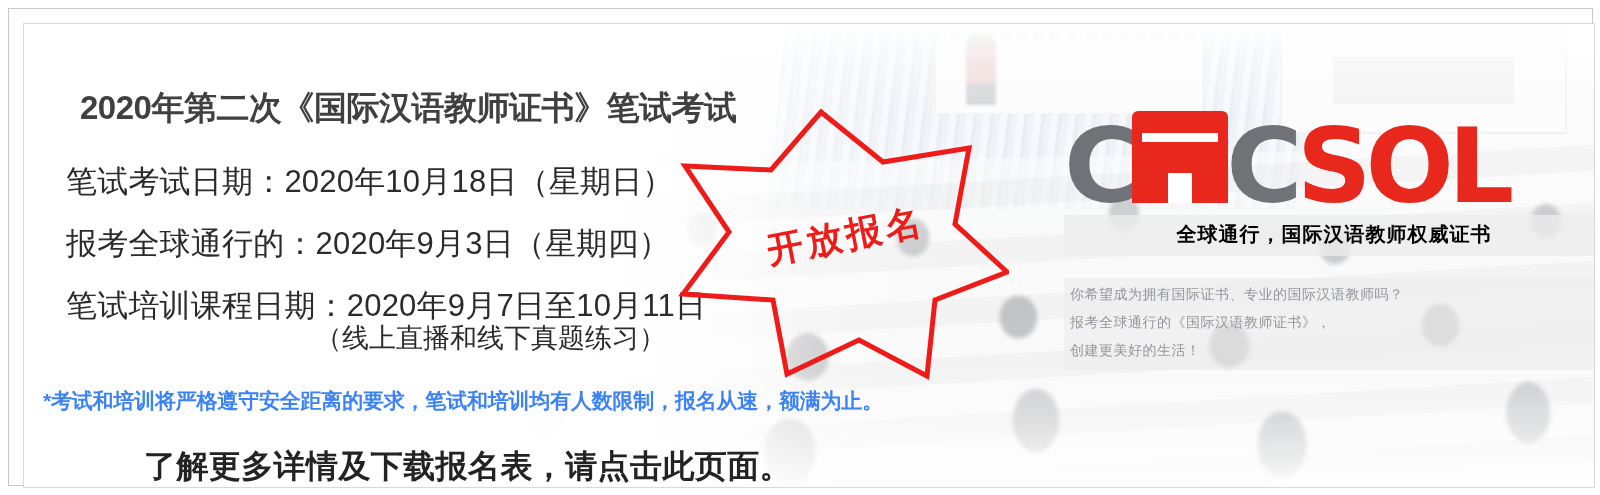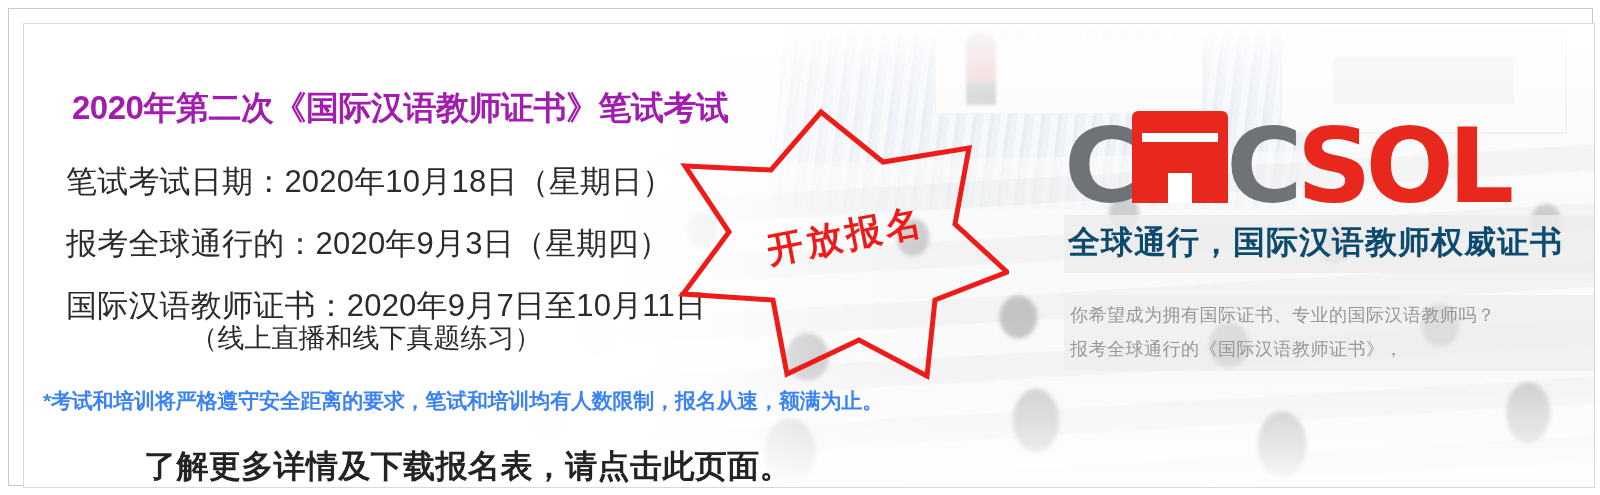--- a/index.html
+++ b/index.html
@@ -170,43 +170,43 @@
       rgba(255,255,255,.96) 0%,
       rgba(255,255,255,.35) 9%,
       rgba(255,255,255,0) 20%);
   }
 
   
   .left-text { position: absolute; left: 0; top: 0; }
 
   .headline {
     position: absolute;
-    left: 48px; top: 62px;
+    left: 56px; top: 62px;
     font-size: 33px;
     font-weight: bold;
-    color: #a21caf;
+    color: #404040;
     letter-spacing: -0.5px;
     white-space: nowrap;
   }
   .info-line {
     position: absolute;
     left: 42px;
     font-size: 31px;
     color: #2b2b2d;
     white-space: nowrap;
     letter-spacing: .2px;
   }
   .line-1 { top: 137px; }
   .line-2 { top: 199px; }
   .line-3 { top: 261px; }
   .line-3b {
     position: absolute;
     left: 42px; top: 296px;
     width: 600px;
-    text-align: center;
+    text-align: right;
     font-size: 27px;
     color: #2b2b2d;
     white-space: nowrap;
   }
   .note-line {
     position: absolute;
     left: 19px; top: 363px;
     font-size: 21px;
     font-weight: bold;
     color: #3b82f6;
@@ -286,34 +286,35 @@
     left: 36px; top: 62px; width: 24px; height: 30px;
     background: #ffffff;
   }
 
   .tagline-band {
     margin-top: 6px;
     background: rgba(236,236,236,.80);
     padding: 6px 4px 8px 4px;
   }
   .tagline {
-    font-size: 32px;
-    font-weight: bold;
-    color: #0c4a6e;
+    font-size: 20px;
+    font-weight: bold;
+    color: #000000;
     letter-spacing: 1px;
     white-space: nowrap;
+    text-align: center;
   }
   .blurb {
     margin-top: 22px;
     background: rgba(236,236,236,.62);
     padding: 8px 6px 10px 6px;
   }
   .blurb p {
     margin: 0 0 10px 0;
-    font-size: 18px;
+    font-size: 14px;
     color: #95979c;
     letter-spacing: .5px;
     white-space: nowrap;
   }
   .blurb p:last-child { margin-bottom: 0; }
 </style>
 </head>
 <body>
 
 <div id="banner-root">
@@ -335,21 +336,21 @@
       <div class="photo-fade-top"></div>
       <div class="photo-fade-bottom"></div>
 
       <div class="left-text">
         <div class="headline">2020年第二次《国际汉语教师证书》笔试考试</div>
 
         <div class="info-line line-1">笔试考试日期：2020年10月18日（星期日）</div>
 
         <div class="info-line line-2">报考全球通行的：2020年9月3日（星期四）</div>
 
-        <div class="info-line line-3">国际汉语教师证书：2020年9月7日至10月11日</div>
+        <div class="info-line line-3">笔试培训课程日期：2020年9月7日至10月11日</div>
 
         <div class="line-3b">（线上直播和线下真题练习）</div>
 
         <div class="note-line">*考试和培训将严格遵守安全距离的要求，笔试和培训均有人数限制，报名从速，额满为止。</div>
 
         <div class="cta-line">了解更多详情及下载报名表，请点击此页面。</div>
       </div>
 
       <div class="star-stamp">
         <svg width="340" height="280" viewBox="0 0 340 280">
@@ -370,18 +371,19 @@
           <span class="logo-letter logo-red">SOL</span>
         </div>
 
         <div class="tagline-band">
           <div class="tagline">全球通行，国际汉语教师权威证书</div>
         </div>
 
         <div class="blurb">
           <p>你希望成为拥有国际证书、专业的国际汉语教师吗？</p>
           <p>报考全球通行的《国际汉语教师证书》，</p>
+          <p>创建更美好的生活！</p>
         </div>
       </div>
 
     </div>
   </div>
 </div>
 
 </body></html>

